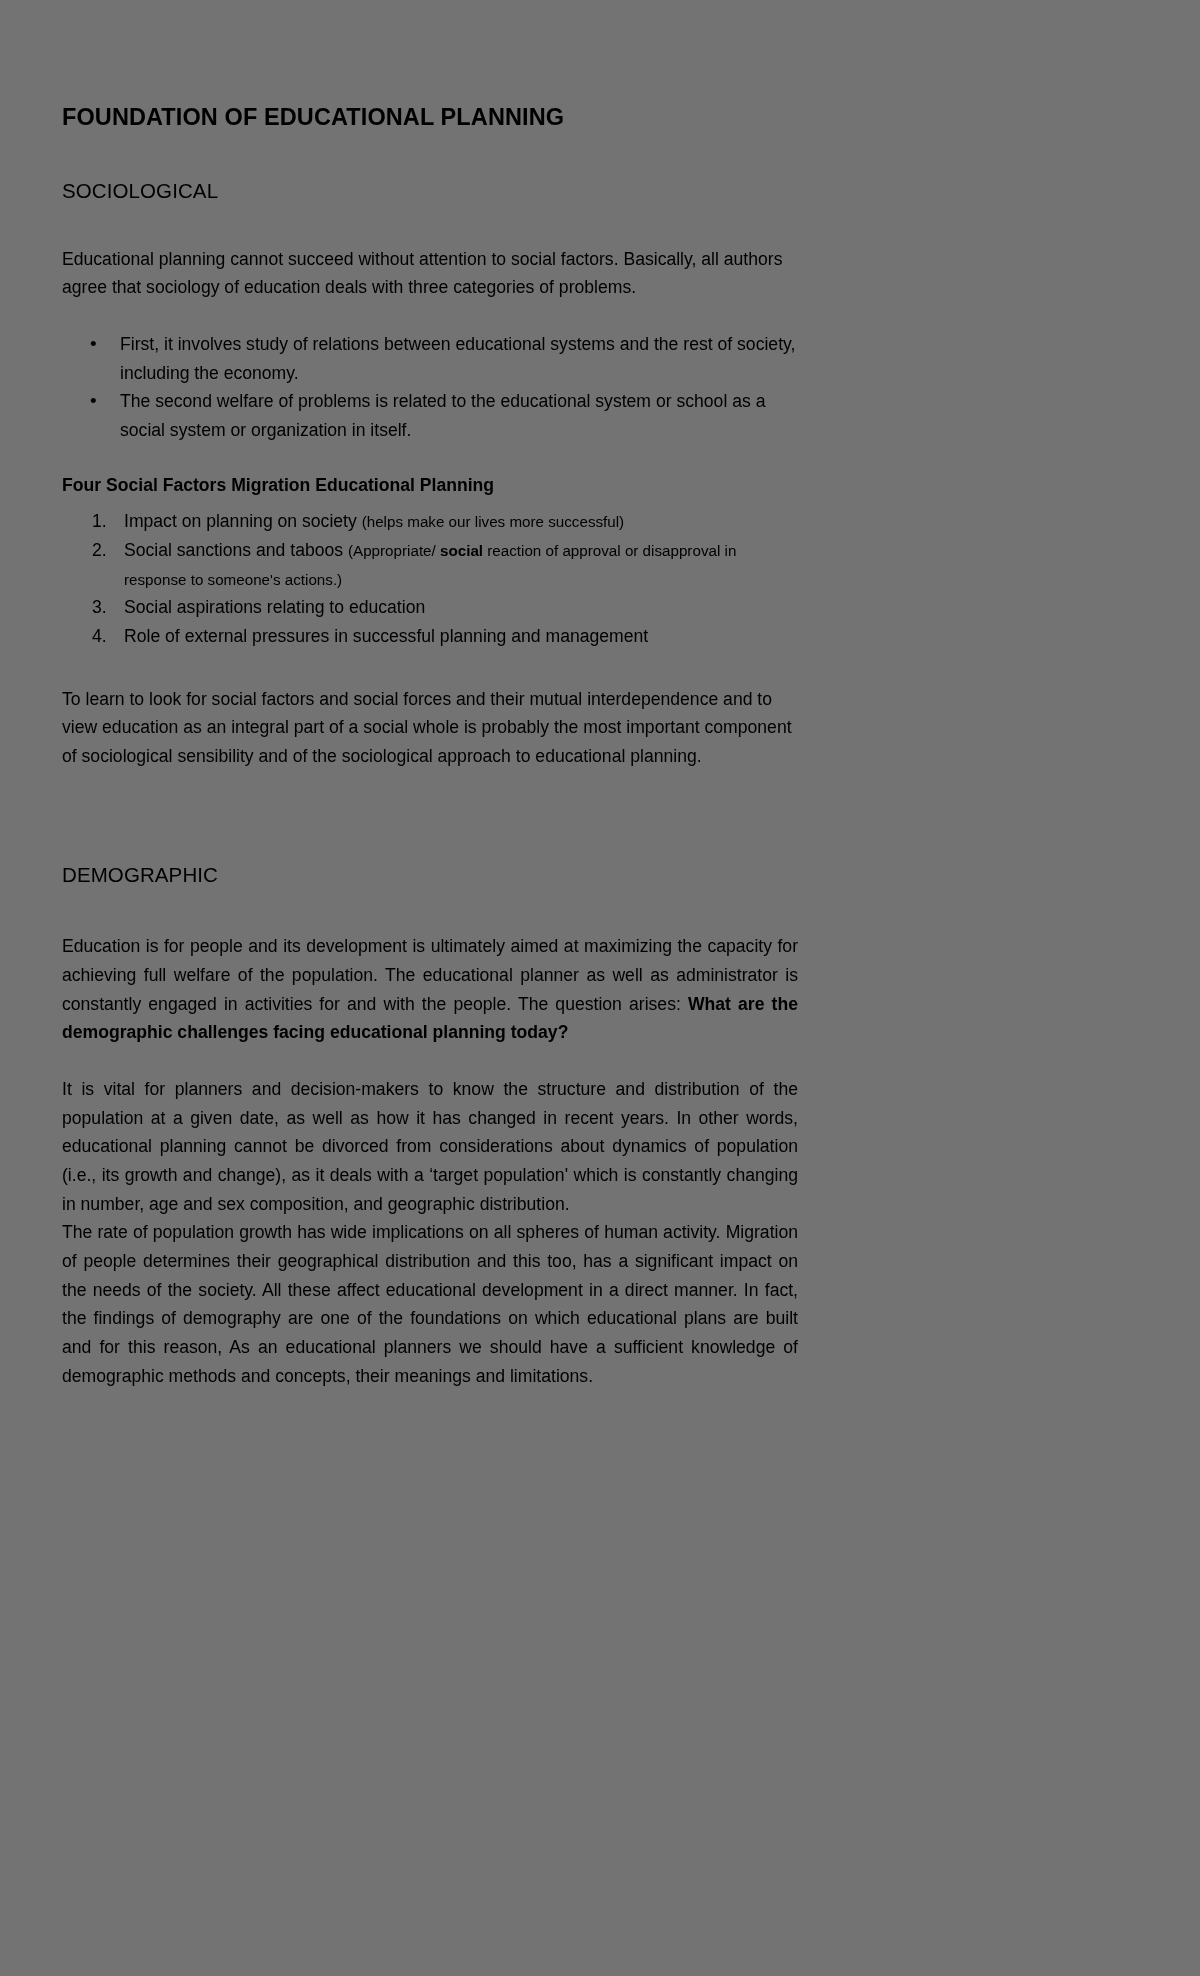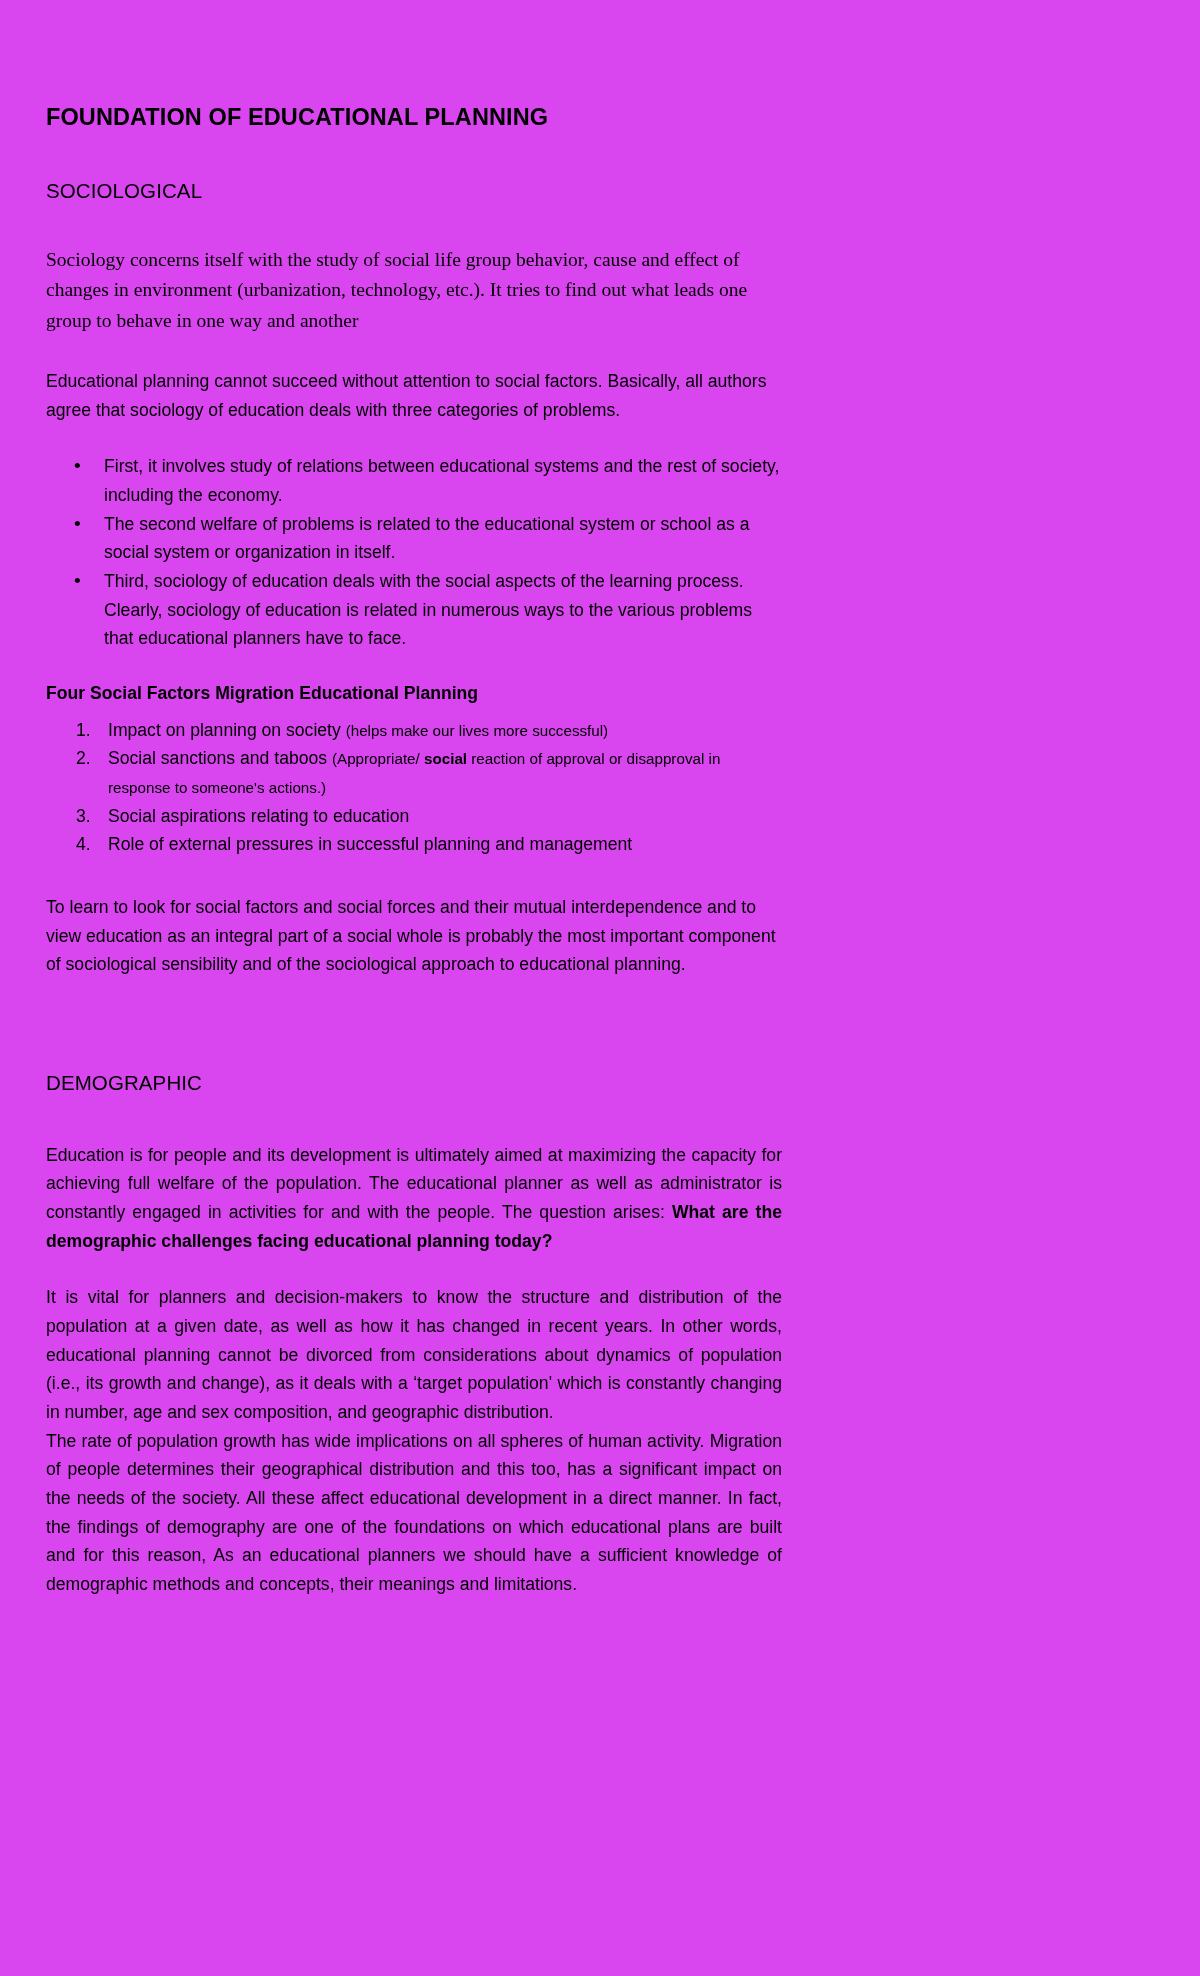--- a/index.html
+++ b/index.html
@@ -11,23 +11,23 @@
     width: 1200px;
     min-height: 1976px;
     font-family: "Liberation Sans", sans-serif;
     color: #000000;
     -webkit-font-smoothing: antialiased;
   }
 
   .page {
     width: 1200px;
     min-height: 1976px;
-    background: #d946ef;
+    background: #737373;
     box-sizing: border-box;
-    padding: 104px 100px 60px 46px;
+    padding: 104px 100px 60px 62px;
     position: relative;
   }
 
   .doc-body {
     width: 736px;
   }
 
   
   .doc-title {
     font-family: "Liberation Sans", sans-serif;
@@ -144,28 +144,26 @@
 </head>
 <body>
 
 <div class="page">
   <div class="doc-body">
 
     <h1 class="doc-title">FOUNDATION OF EDUCATIONAL PLANNING</h1>
 
     <h2 class="section-head">SOCIOLOGICAL</h2>
 
-    <p class="p-serif">Sociology concerns itself with the study of social life group behavior, cause and effect of changes in environment (urbanization, technology, etc.). It tries to find out what leads one group to behave in one way and another</p>
 
     <p class="p-sans">Educational planning cannot succeed without attention to social factors. Basically, all authors agree that sociology of education deals with three categories of problems.</p>
 
     <ul class="bullets">
       <li>First, it involves study of relations between educational systems and the rest of society, including the economy.</li>
       <li>The second welfare of problems is related to the educational system or school as a social system or organization in itself.</li>
-      <li>Third, sociology of education deals with the social aspects of the learning process. Clearly, sociology of education is related in numerous ways to the various problems that educational planners have to face.</li>
     </ul>
 
     <p class="list-head">Four Social Factors Migration Educational Planning</p>
 
     <ol class="numbers">
       <li>
         <span>Impact on planning on society </span><span class="small-note">(helps make our lives more successful)</span><span class="small-note bold"></span><span class="small-note"></span>
       </li>
       <li>
         <span>Social sanctions and taboos </span><span class="small-note">(Appropriate/ </span><span class="small-note bold">social</span><span class="small-note"> reaction of approval or disapproval in response to someone's actions.)</span>

